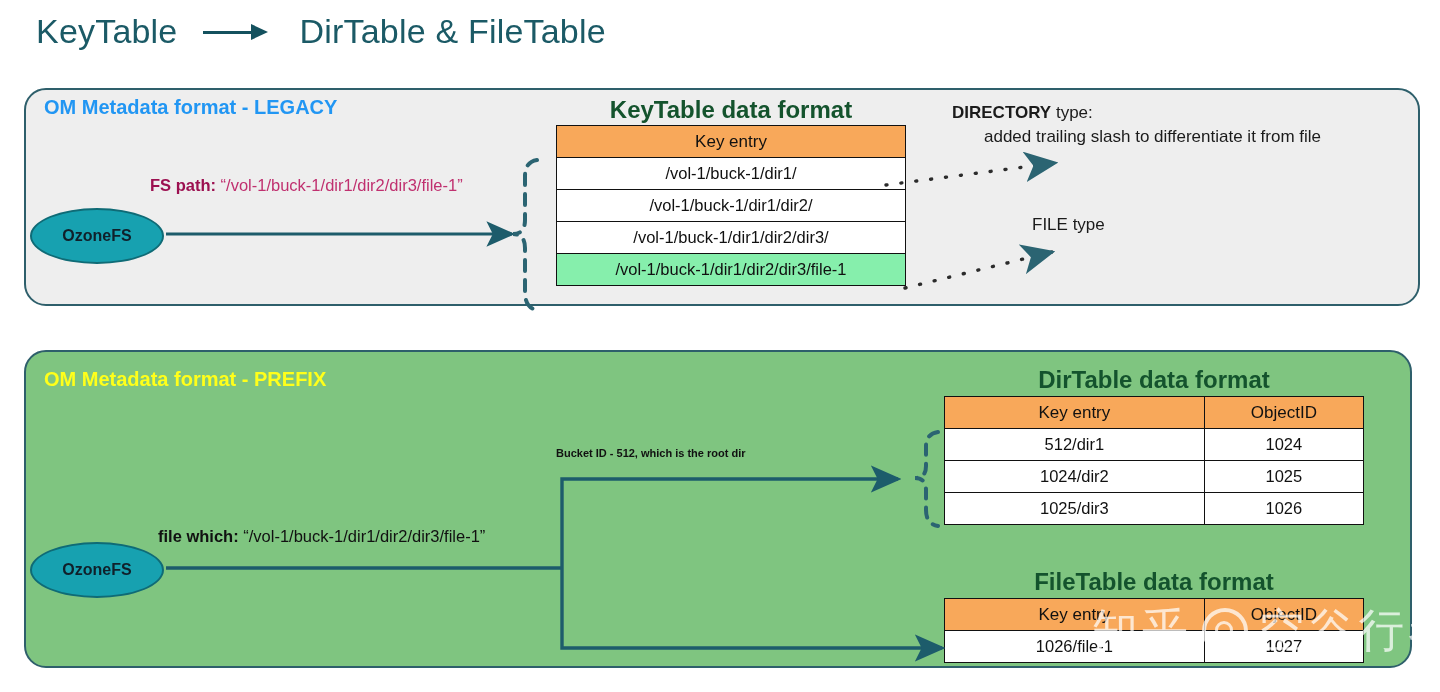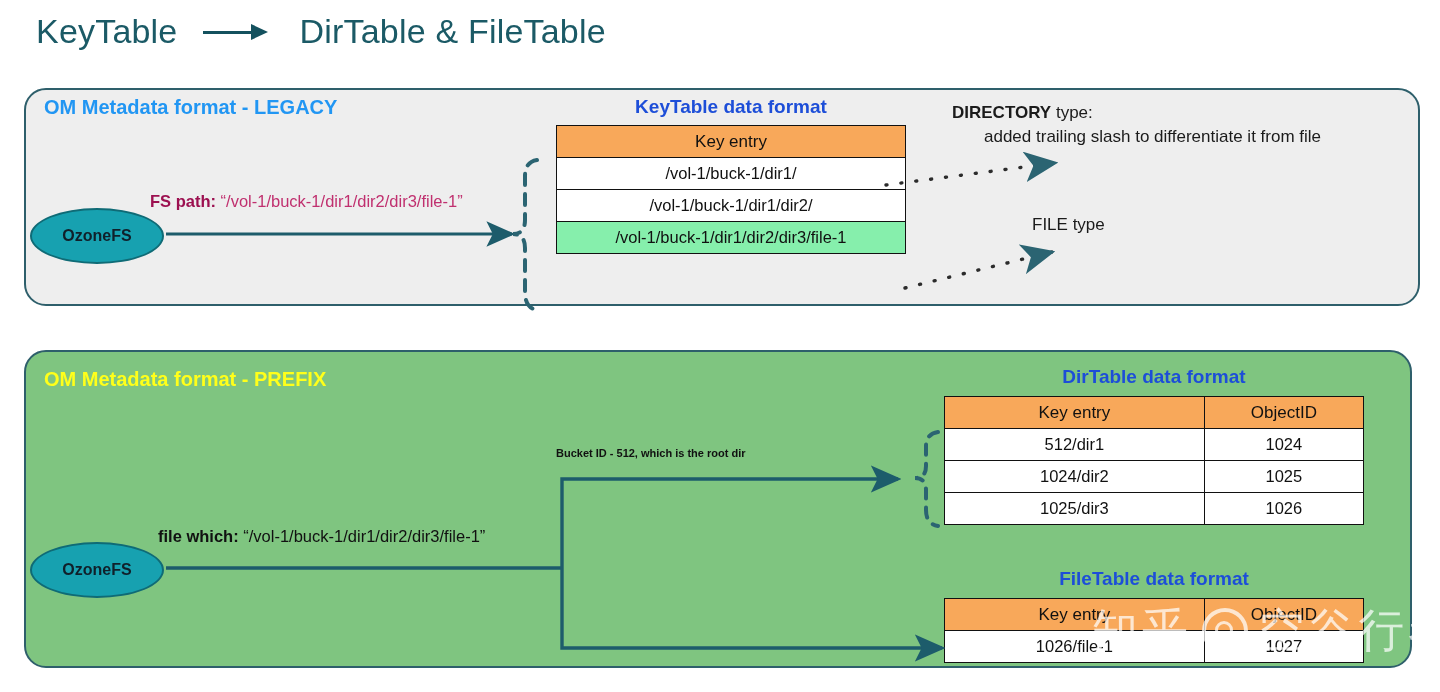--- a/index.html
+++ b/index.html
@@ -29,40 +29,40 @@
 
   
   .ozone{position:absolute;background:#17a1b0;border:2px solid #0f6b76;border-radius:50%;
          display:flex;align-items:center;justify-content:center;
          font-size:16px;font-weight:bold;color:#10202a;}
   #ozone-legacy{left:30px;top:208px;width:130px;height:52px;}
   #ozone-prefix{left:30px;top:542px;width:130px;height:52px;}
 
   
   .pathlabel{position:absolute;font-size:16.5px;white-space:nowrap;}
-  #fs-path{left:150px;top:192px;text-align:right;}
+  #fs-path{left:150px;top:176px;text-align:right;}
   #fs-path .lbl{font-weight:bold;color:#9c1050;}
   #fs-path .val{color:#c0306f;}
   #file-path{left:158px;top:527px;}
   #file-path .lbl{font-weight:bold;color:#111111;}
   #file-path .val{color:#111111;}
 
   #bucket-note{position:absolute;left:556px;top:447px;font-size:11px;font-weight:bold;
                color:#111111;white-space:nowrap;}
 
   
   .annot{position:absolute;font-size:17px;color:#1b1b1b;white-space:nowrap;}
   #dir-type{left:952px;top:103px;}
   #dir-type .strong{font-weight:bold;}
   #dir-type-sub{left:984px;top:127px;}
   #file-type{left:1032px;top:215px;}
   #file-type .strong{font-weight:normal;}
 
   
-  .tbl-caption{position:absolute;font-size:19px;font-weight:bold;color:#1d4ed8;
+  .tbl-caption{position:absolute;font-size:24px;font-weight:bold;color:#14532d;
                white-space:nowrap;text-align:center;}
   .tbl{position:absolute;border-collapse:collapse;border:1.5px solid #111;
        background:#fff;table-layout:fixed;}
   .tbl td,.tbl th{border:1.5px solid #111;font-size:16.5px;text-align:center;
        color:#111;padding:0;height:31px;font-weight:normal;}
   .tbl th{background:#f7a košPlaceholder;}
   .tbl th{background:#f8a85a;font-weight:normal;font-size:17px;}
   .hl{background:#86efac;}
 
   #cap-keytable{left:556px;top:96px;width:350px;}
@@ -115,20 +115,23 @@
       <tr>
     <th>Key entry</th>
   </tr>
   <tr>
     <td>/vol-1/buck-1/dir1/</td>
   </tr>
   <tr>
     <td>/vol-1/buck-1/dir1/dir2/</td>
   </tr>
   <tr>
+    <td>/vol-1/buck-1/dir1/dir2/dir3/</td>
+  </tr>
+  <tr>
     <td class="hl">/vol-1/buck-1/dir1/dir2/dir3/file-1</td>
   </tr>
 </tbody>
   </table>
 
 <div class="annot" id="dir-type">
   <span class="strong">DIRECTORY</span><span> type:</span>
 </div>
 <div class="annot" id="dir-type-sub">added trailing slash to differentiate it from file</div>
 <div class="annot" id="file-type">

